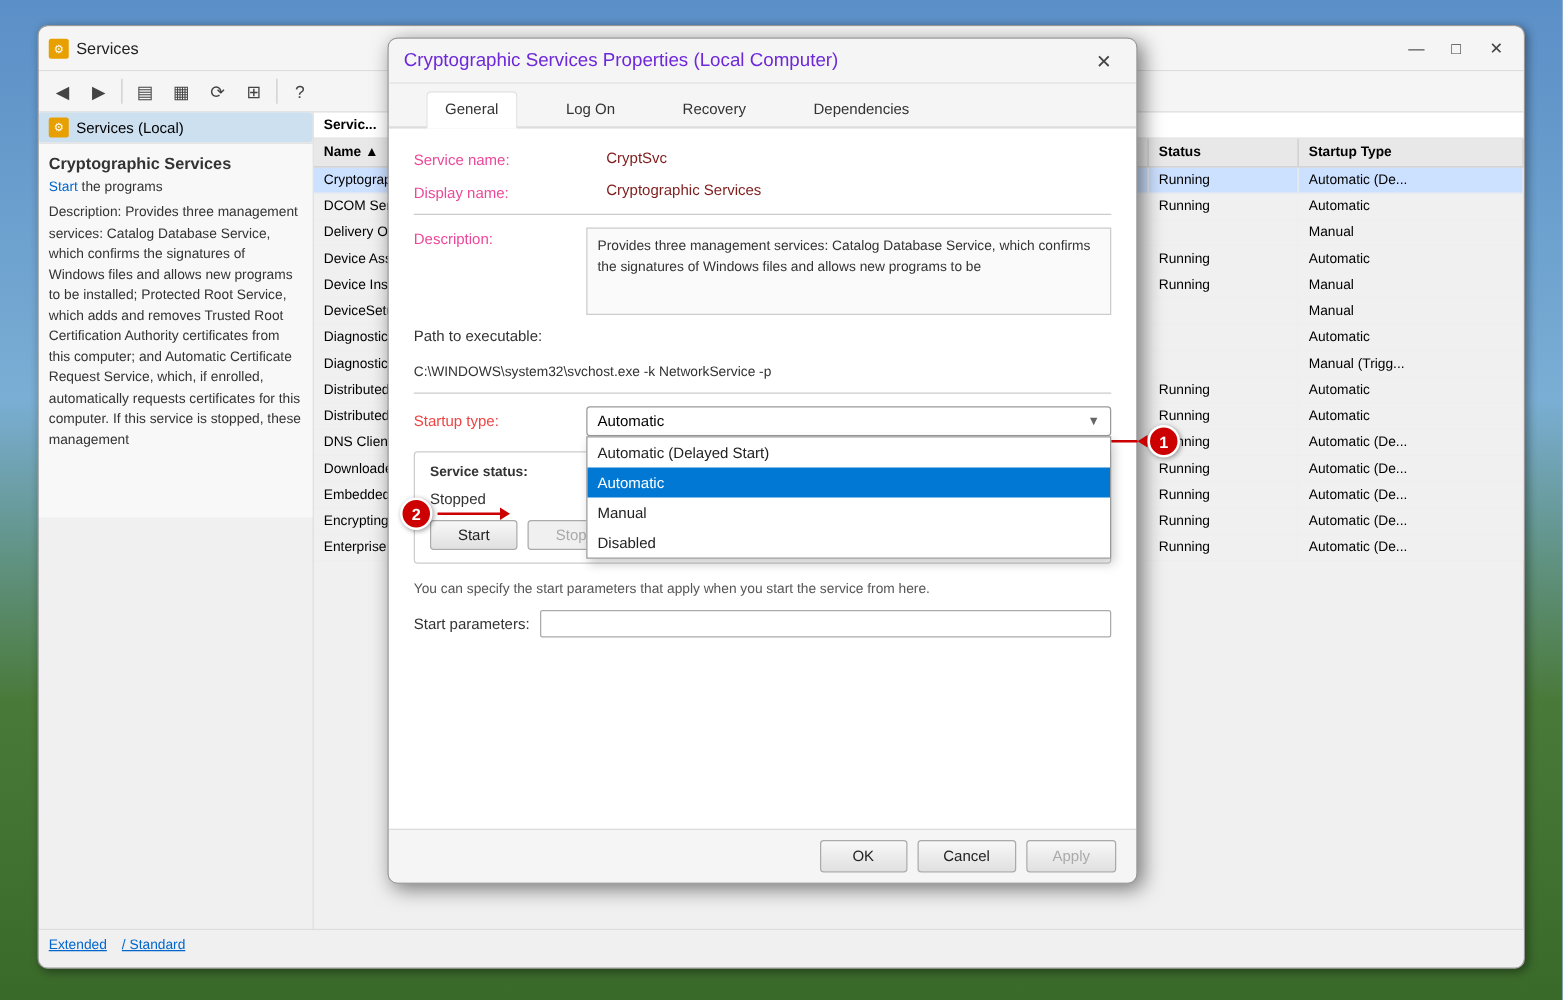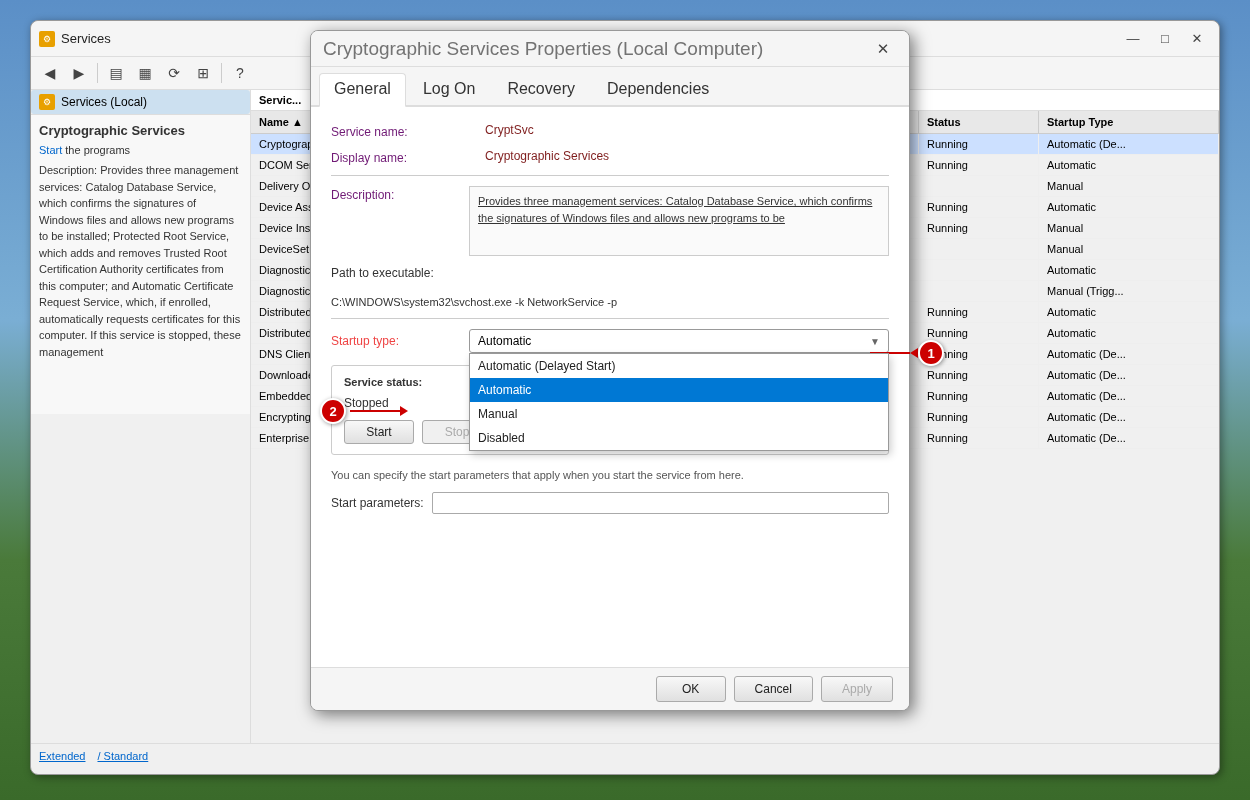--- a/index.html
+++ b/index.html
@@ -262,23 +262,23 @@
       background: #f5f5f5;
       height: 36px;
       display: flex;
       align-items: center;
       padding: 0 12px;
       border-bottom: 1px solid #ddd;
     }
 
     .dialog-title {
       flex: 1;
-      font-size: 19px;
+      font-size: 15px;
       font-weight: 400;
-      color: #737373;
+      color: #6d28d9;
     }
 
     .dialog-close {
       width: 28px;
       height: 20px;
       border: none;
       background: transparent;
       cursor: pointer;
       border-radius: 4px;
       font-size: 15px;
@@ -294,25 +294,26 @@
       background: #f5f5f5;
       border-bottom: 2px solid #ddd;
       padding: 0 8px;
       padding-top: 6px;
       gap: 2px;
     }
 
     .dialog-tab {
       padding: 6px 14px;
       cursor: pointer;
-      font-size: 16px;
+      font-size: 12px;
       border: 1px solid transparent;
       border-radius: 4px 4px 0 0;
       color: #333;
       background: transparent;
+      margin-left: 22px;
     }
     .dialog-tab.active {
       background: white;
       border-color: #ddd;
       border-bottom-color: white;
       margin-bottom: -2px;
       z-index: 1;
       position: relative;
     }
 
@@ -326,21 +327,21 @@
     .form-row {
       display: flex;
       align-items: flex-start;
       margin-bottom: 10px;
       gap: 8px;
     }
 
     .form-label {
       width: 130px;
       font-size: 12px;
-      color: #701a75;
+      color: #ec4899;
       padding-top: 2px;
       flex-shrink: 0;
     }
 
     .form-value {
       font-size: 12px;
       color: #7f1d1d;
       margin-left: 16px;
     }
 
@@ -719,21 +720,21 @@
 
       <div class="form-row">
         <span class="form-label">Display name:</span>
         <span class="form-value">Cryptographic Services</span>
       </div>
 
       <hr class="form-separator">
 
       <div class="form-row">
         <span class="form-label">Description:</span>
-        <div class="description-box" style="flex:1;text-decoration:underline;">Provides three management services: Catalog Database Service, which confirms the signatures of Windows files and allows new programs to be</div>
+        <div class="description-box" style="flex:1;">Provides three management services: Catalog Database Service, which confirms the signatures of Windows files and allows new programs to be</div>
       </div>
 
       <div style="margin-bottom:10px;">
         <div style="font-size:12px; color:#333; margin-bottom:16px;">Path to executable:</div>
         <div class="path-value">C:\WINDOWS\system32\svchost.exe -k NetworkService -p</div>
       </div>
 
       <hr class="form-separator">
 
       <div class="startup-row">

